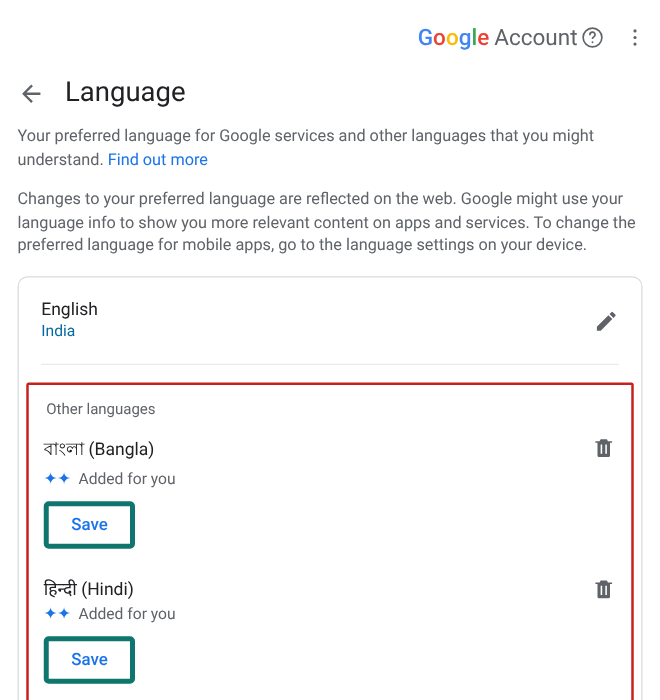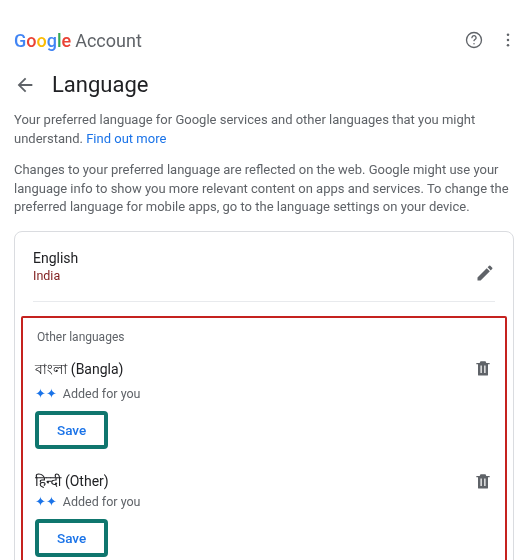--- a/index.html
+++ b/index.html
@@ -7,22 +7,22 @@
     font-family: Roboto, Arial, sans-serif;
     background: #fff;
     color: #202124;
     width: 528px;
     height: 560px;
     overflow: hidden;
   }
   .topbar {
     display: flex;
     align-items: center;
-    justify-content: space-between;
-    padding: 28px 8px 6px 14px;
+    justify-content: flex-end;
+    padding: 18px 8px 6px 14px;
   }
   .brand {
     display: flex;
     align-items: baseline;
     gap: 4px;
     font-size: 18px;
   }
   .logo-g { font-weight: 500; }
   .logo-g .l1 { color:#4285F4; }
   .logo-g .l2 { color:#EA4335; }
@@ -42,23 +42,23 @@
   .content { padding: 0 14px 14px 14px; }
   .desc { font-size:13px; color:#5f6368; line-height:1.45; margin-bottom:12px; }
   .link { color:#1a73e8; cursor:pointer; }
   .card {
     border:1px solid #dadce0; border-radius:8px;
     padding: 18px 18px 12px 18px;
     margin-top: 14px;
     position: relative;
   }
   .section-label { font-size:12px; color:#5f6368; margin-bottom:14px; }
-  .lang-row { display:flex; justify-content:space-between; align-items:flex-end;gap:28px; }
+  .lang-row { display:flex; justify-content:space-between; align-items:center;gap:28px; }
   .lang-name { font-size:14px; color:#202124; }
-  .lang-sub { font-size:12.5px; color:#7f1d1d; margin-top:2px; }
+  .lang-sub { font-size:12.5px; color:#0369a1; margin-top:2px; }
   .divider { height:1px; background:#e8eaed; margin:18px 0 14px 0; }
   .highlight-box {
     border:2px solid #c5221f; border-radius:2px;
     padding: 8px 12px 12px 12px;
     margin: 0 -12px;
   }
   .other-label { font-size:12px; color:#5f6368; margin:4px 0 14px 2px; }
   .other-lang-block { margin-bottom:22px; }
   .other-lang-row { display:flex; justify-content:space-between; align-items:flex-start; }
   .badge-row { display:flex; align-items:center; gap:6px; margin-top:4px; }
@@ -149,21 +149,21 @@
               <path d="M6 7h12v13a1 1 0 0 1-1 1H7a1 1 0 0 1-1-1V7zm3 2v9h1.5V9H9zm4.5 0v9H15V9h-1.5zM9 4h6l1 2h4v1.5H4V6h4l1-2z"></path>
             </svg>
           </div>
         </div>
         <button class="save-btn">Save</button>
       </div>
 
       <div class="other-lang-block" style="margin-bottom:4px;">
         <div class="other-lang-row">
           <div>
-            <div class="lang-name">हिन्दी (Other)</div>
+            <div class="lang-name">हिन्दी (Hindi)</div>
             <div class="badge-row">
               <span class="sparkle">✦✦</span>
               <span class="added-text">Added for you</span>
             </div>
           </div>
           <div class="action-icon">
             <svg viewBox="0 0 24 24" width="20" height="20" fill="currentColor">
               <path d="M6 7h12v13a1 1 0 0 1-1 1H7a1 1 0 0 1-1-1V7zm3 2v9h1.5V9H9zm4.5 0v9H15V9h-1.5zM9 4h6l1 2h4v1.5H4V6h4l1-2z"></path>
             </svg>
           </div>

